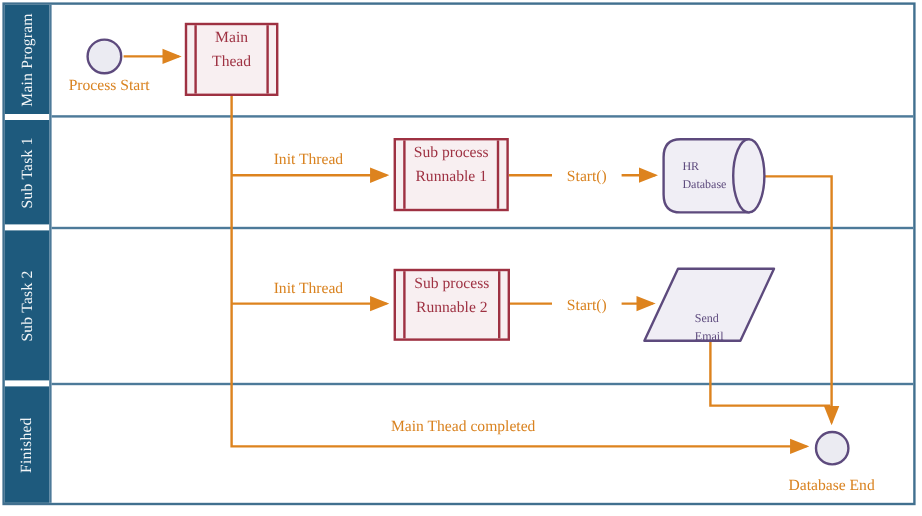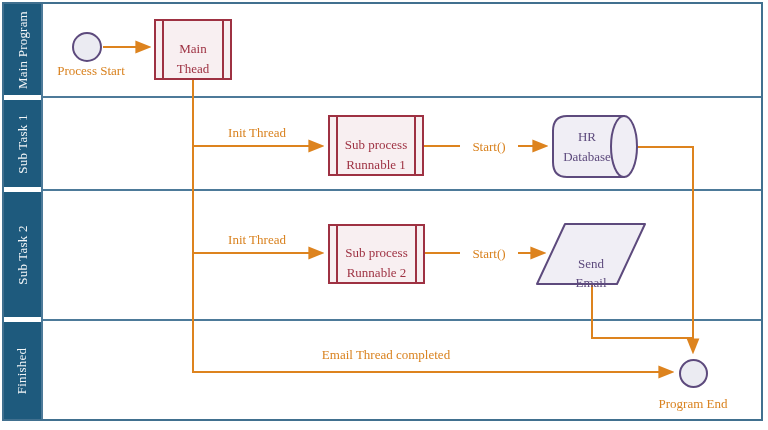--- a/index.html
+++ b/index.html
@@ -26,40 +26,40 @@
   .cell-4{top:322px;height:97px;}
   .hline{position:absolute;left:43px;width:718px;height:2px;background:#4d7a99;}
   .hline-1{top:96px;} .hline-2{top:189px;} .hline-3{top:319px;}
   .vdivider{position:absolute;left:41px;top:4px;width:2px;height:415px;background:#4d7a99;}
 
   svg.wires{position:absolute;left:0;top:0;pointer-events:none;}
 
   
   .task{
     position:absolute;box-sizing:border-box;background:#f8eff1;border:2px solid #9e3142;
-    color:#9e3142;display:flex;align-items:flex-end;justify-content:center;text-align:center;
+    color:#9e3142;display:flex;align-items:flex-start;justify-content:center;text-align:center;
     font-size:13px;line-height:1.5;white-space:pre-line;
   }
   .task::before,.task::after{content:"";position:absolute;top:0;bottom:0;width:0;border-left:2px solid #9e3142;}
   .task::before{left:6px;} .task::after{right:6px;}
   .task-main{left:154px;top:19px;width:78px;height:61px;}
   .task-r1{left:328px;top:115px;width:96px;height:61px;}
   .task-r2{left:328px;top:224px;width:97px;height:60px;}
 
   
   .event{
     position:absolute;box-sizing:border-box;border:2px solid #5d4a7d;background:#ebebf2;border-radius:50%;
   }
   .event-start{left:72px;top:32px;width:30px;height:30px;}
   .event-end{left:679px;top:359px;width:29px;height:29px;}
 
   
   .artifact-label{
-    position:absolute;color:#5d4a7d;font-size:13px;line-height:1.5;white-space:pre-line;
-    display:flex;align-items:center;justify-content:center;text-align:center;
+    position:absolute;color:#5d4a7d;font-size:10px;line-height:1.5;white-space:pre-line;
+    display:flex;align-items:center;justify-content:center;text-align:left;
   }
   .lbl-db{left:550px;top:116px;width:74px;height:61px;}
   .lbl-email{left:551px;top:226px;width:80px;height:56px;margin-top:19px;}
 
   
   .flow-label{
     position:absolute;color:#d9821f;font-size:13px;text-align:center;line-height:1.2;
   }
   .lbl-start-node{left:37px;top:63px;width:108px;}
   .lbl-init-1{left:207px;top:125px;width:100px;}
@@ -142,15 +142,15 @@
   <div class="artifact-label lbl-db">HR
 Database</div>
   <div class="artifact-label lbl-email">Send
 Email</div>
 
   <div class="flow-label lbl-start-node">Process Start</div>
   <div class="flow-label lbl-init-1">Init Thread</div>
   <div class="flow-label lbl-start-1">Start()</div>
   <div class="flow-label lbl-init-2">Init Thread</div>
   <div class="flow-label lbl-start-2">Start()</div>
-  <div class="flow-label lbl-completed">Email Thread completed</div>
-  <div class="flow-label lbl-end-node">Program End</div>
+  <div class="flow-label lbl-completed">Main Thead completed</div>
+  <div class="flow-label lbl-end-node">Database End</div>
 </div>
 
 </body></html>

